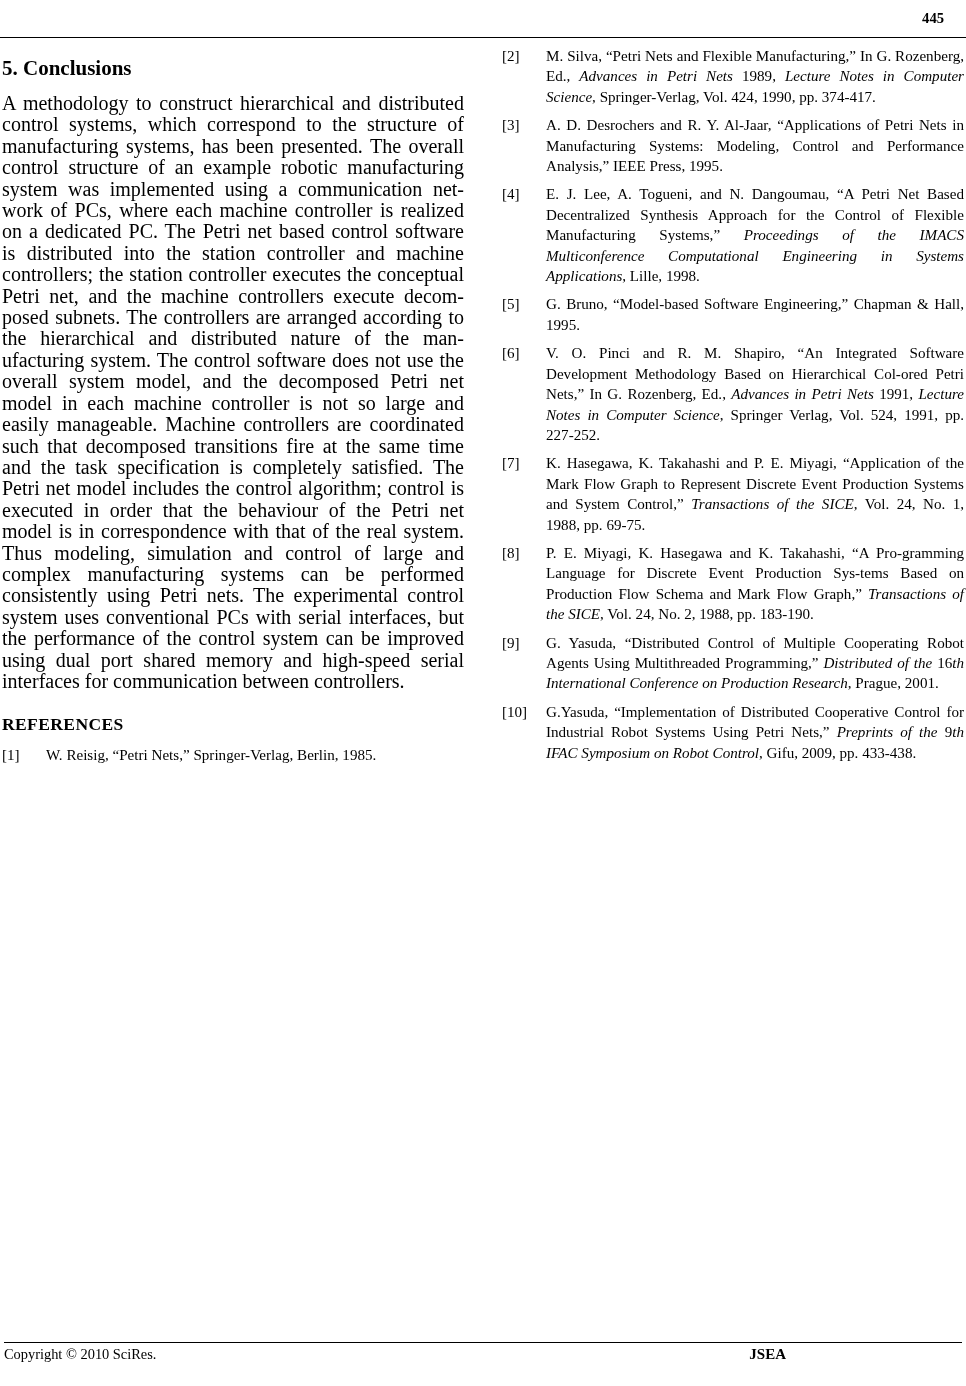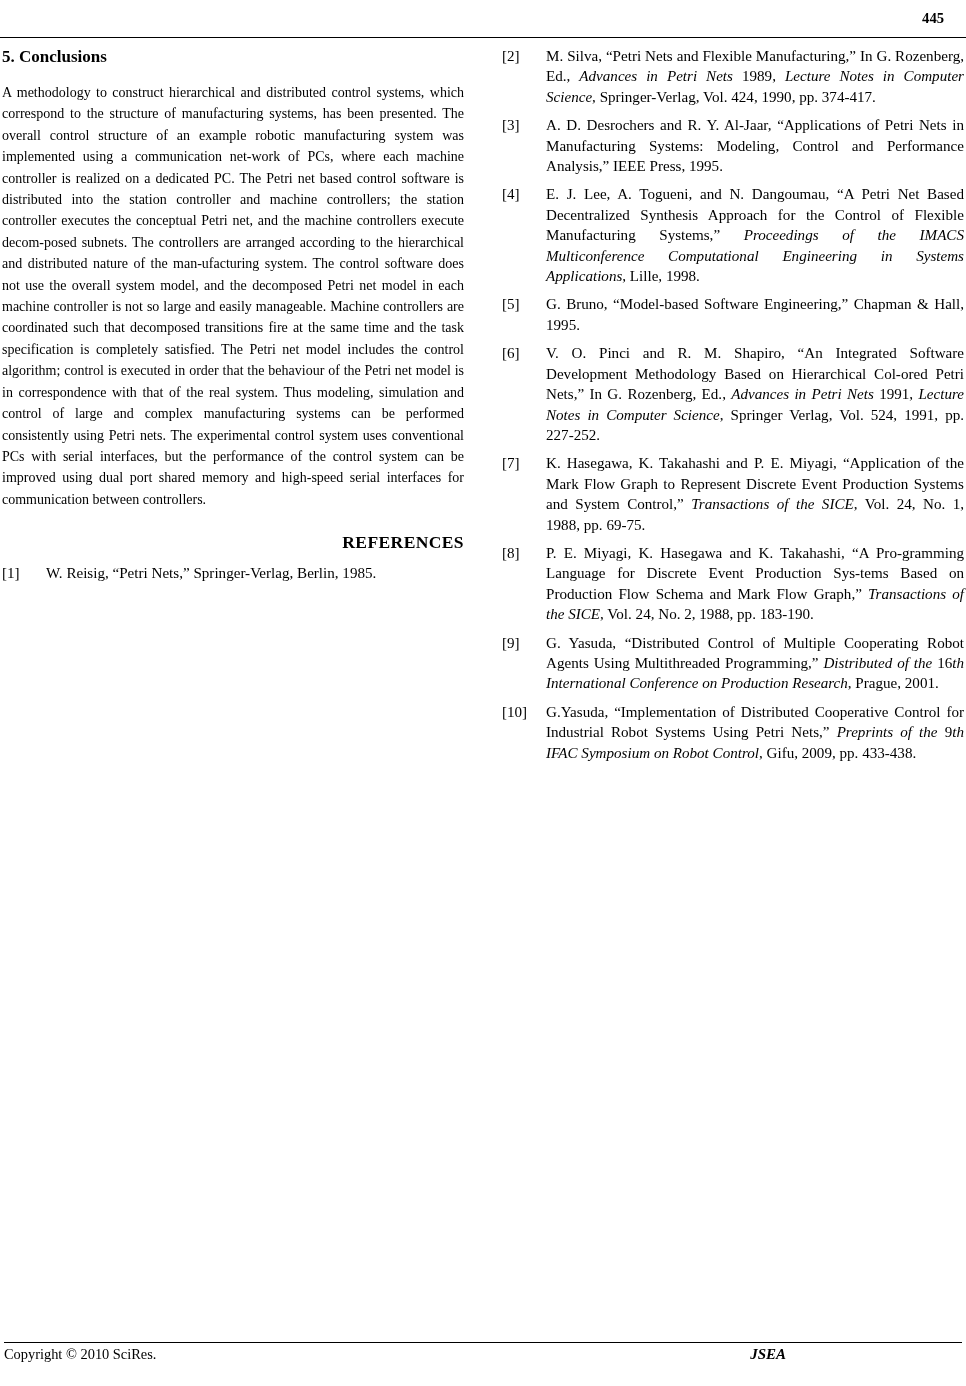--- a/index.html
+++ b/index.html
@@ -58,36 +58,36 @@
   }
   .col {
     position: absolute;
     top: 0;
     width: 462px;
   }
   .col-left { left: 2px; }
   .col-right { left: 502px; }
 
   h2.section-title {
-    font-size: 17px;
+    font-size: 21px;
     font-weight: bold;
-    margin: 0 0 14px 0;
+    margin: 11px 0 14px 0;
     line-height: 22px;
   }
   p.body-text {
-    font-size: 14px;
+    font-size: 20px;
     line-height: 21.4px;
     text-align: justify;
     margin: 0 0 22px 0;
     hyphens: manual;
   }
   h3.refs-title {
     font-size: 17.5px;
     font-weight: bold;
-    text-align: right;
+    text-align: left;
     margin: 16px 0 10px 0;
     letter-spacing: 0.4px;
   }
   
   .ref {
     position: relative;
     font-size: 15.1px;
     line-height: 20.4px;
     text-align: justify;
     margin: 0 0 8px 0;
@@ -126,21 +126,20 @@
     left: 4px;
     top: 4px;
     font-size: 14.4px;
   }
   .footer .journal {
     position: absolute;
     right: 16px;
     top: 4px;
     font-size: 15px;
     font-weight: bold;
-    font-style: italic;
   }
 </style>
 </head>
 <body>
 
 <div class="page">
 
   <div class="running-head">
     <div class="rh-page">445</div>
   </div>

